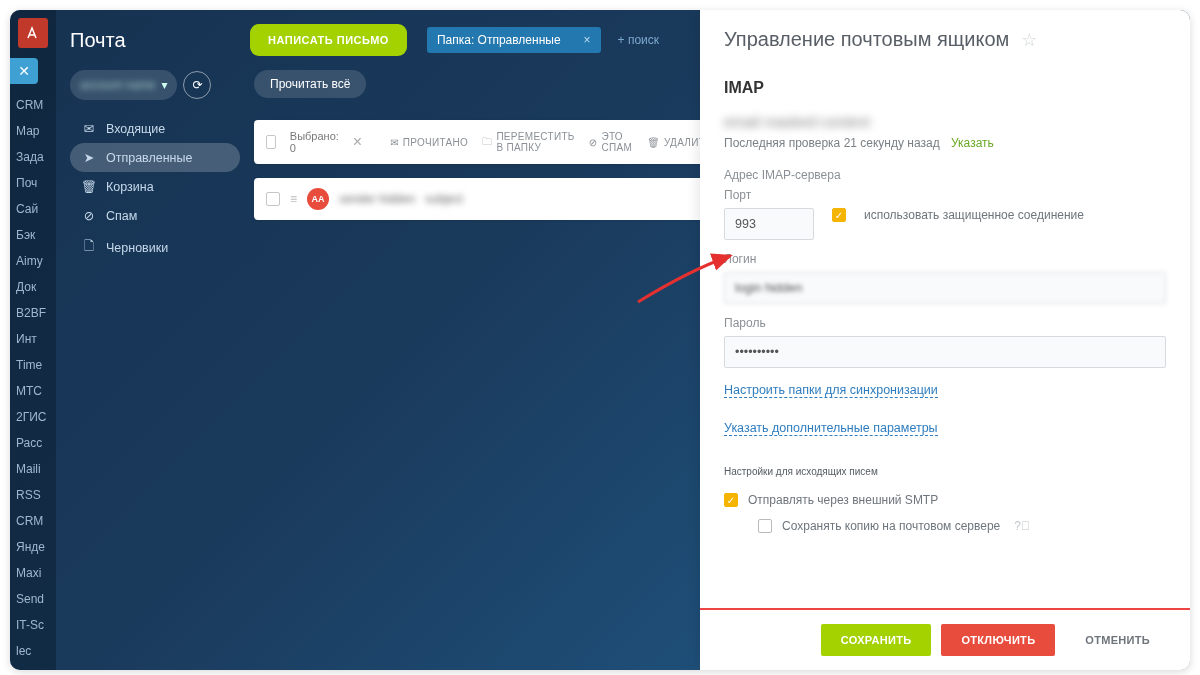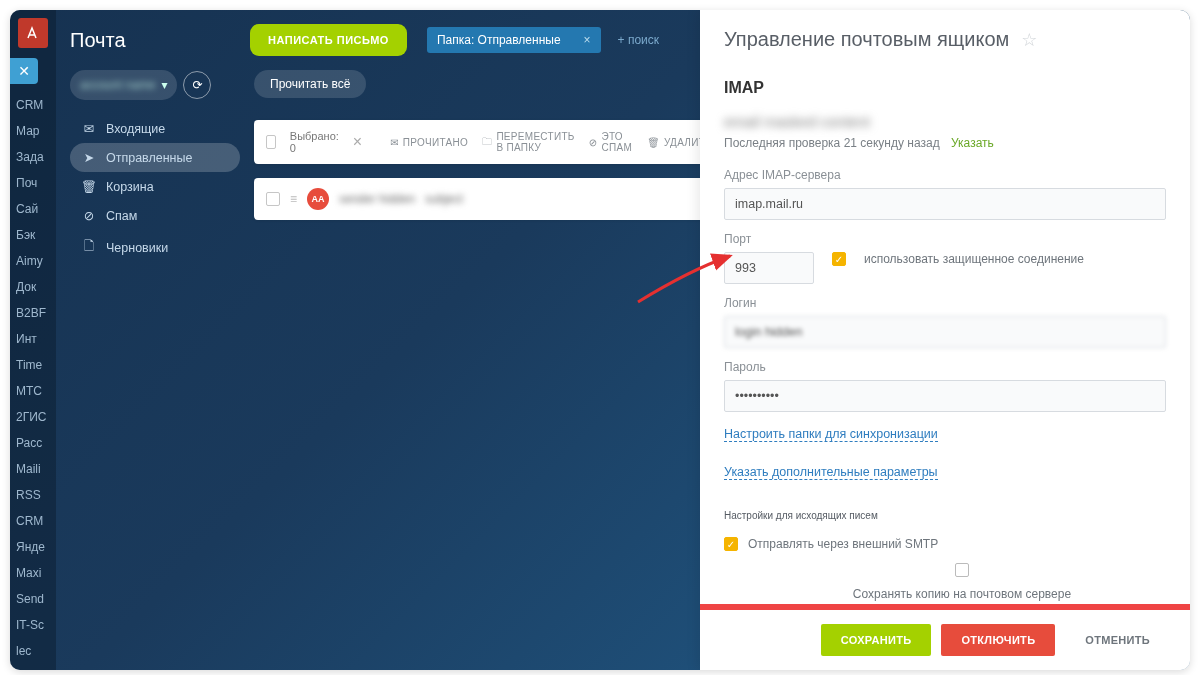--- a/index.html
+++ b/index.html
@@ -62,23 +62,23 @@
 .field-lbl { color: #8a9096; font-size: 12px; margin-bottom: 6px; }
 .txt-input { width: 100%; border: 1px solid #d7dbe0; background: #f9fafb; padding: 8px 10px; font-size: 12.5px; color: #555; border-radius: 2px; margin-bottom: 12px; }
 .txt-input.sm { width: 90px; }
 .row-inline { display: flex; align-items: flex-start; gap: 18px; margin-bottom: 12px; }
 .chk { width: 14px; height: 14px; border: 1px solid #bbb; border-radius: 2px; display: inline-flex; align-items: center; justify-content: center; background: #fff; cursor: pointer; }
 .chk.on { background: #f5b400; border-color: #f5b400; color: #fff; font-size: 10px; }
 .chk-lbl { color: #6e757c; font-size: 12px; }
 .link-dash { color: #2f7dbf; font-size: 12.5px; border-bottom: 1px dashed #2f7dbf; display: inline-block; margin-bottom: 20px; cursor: pointer; }
 .sub-h { color: #555b63; font-size: 10px; margin: 10px 0 16px 0; }
 .chk-row { display: flex; align-items: center; gap: 10px; margin-bottom: 12px; }
-.chk-row.indent { margin-left: 34px; flex-direction: column; }
+.chk-row.indent { margin-left: 34px; }
 .help-ico { color: #c1c6cb; font-size: 12px; margin-left: 4px; }
-.panel-foot { padding: 14px 20px; border-top: 6px solid #ef4444; display: flex; justify-content: flex-end; gap: 10px; background: #fff; }
+.panel-foot { padding: 14px 20px; border-top: 2px solid #ef4444; display: flex; justify-content: flex-end; gap: 10px; background: #fff; }
 .btn { border: none; padding: 10px 20px; font-size: 11px; font-weight: 600; letter-spacing: 0.3px; border-radius: 2px; cursor: pointer; }
 .btn-save { background: #a4d100; color: #fff; }
 .btn-danger { background: #e74c3c; color: #fff; }
 .btn-cancel { background: transparent; color: #6e757c; }
 
 
 .arrow { position: absolute; left: 620px; top: 240px; z-index: 5; pointer-events: none; }
 </style>
 </head>
 <body>
@@ -209,21 +209,20 @@
     </div>
     <div class="panel-scroll">
       <div class="section-h">IMAP</div>
       <div class="blur-email">email masked content</div>
       <div class="check-line">
         <span>Последняя проверка 21 секунду назад</span>
         <span class="ok">Указать</span>
       </div>
 
       <div class="field-lbl">Адрес IMAP-сервера</div>
-      <input class="txt-input" value="imap.mail.ru" style="">
 
       <div class="field-lbl">Порт</div>
       <div class="row-inline">
         <input class="txt-input sm" style="margin-bottom: 0px;" value="993">
         <span class="chk on">✓</span>
         <span class="chk-lbl">использовать защищенное соединение</span>
       </div>
 
       <div class="field-lbl">Логин</div>
       <input class="txt-input" style="filter: blur(2px);" value="login hidden">

